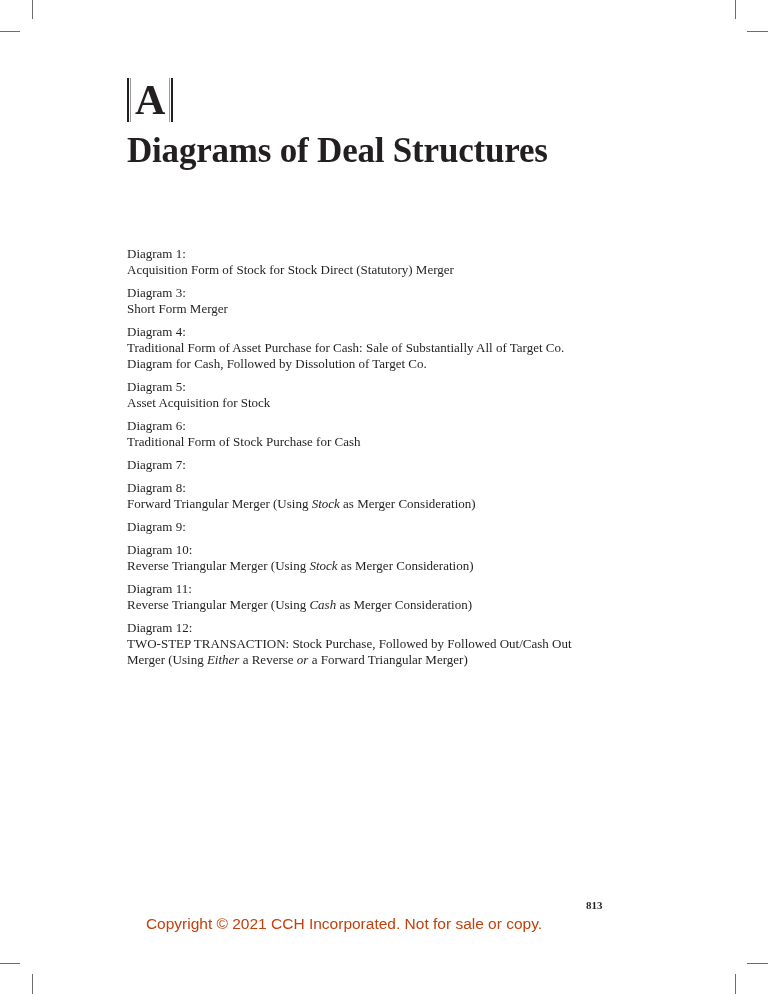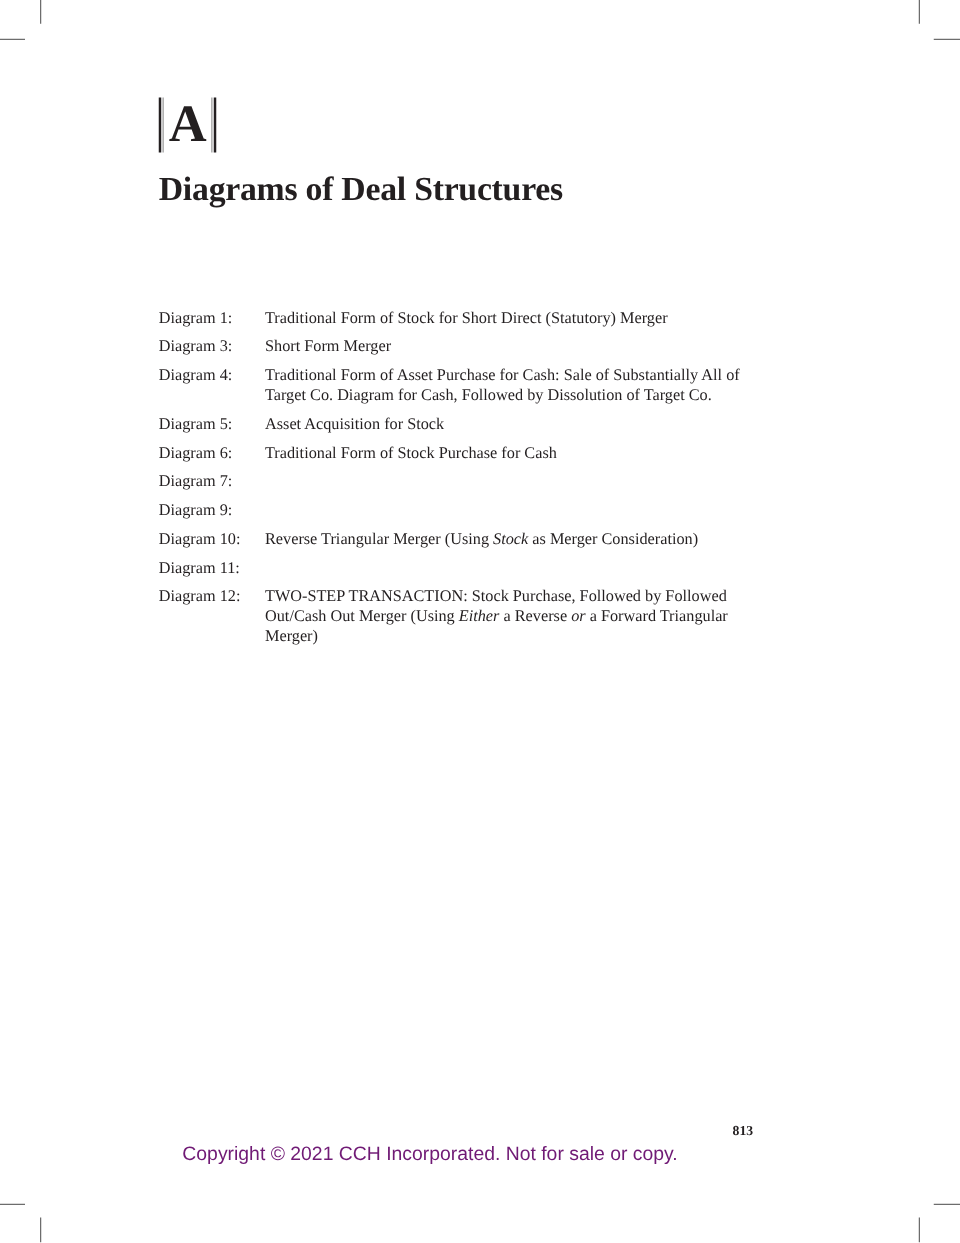--- a/index.html
+++ b/index.html
@@ -4,29 +4,29 @@
 <style>
   html, body { margin:0; padding:0; }
   body { width:768px; height:994px; background:#ffffff; position:relative; overflow:hidden;
          font-family:"Liberation Serif", "DejaVu Serif", serif; color:#231f20; }
   .crop { position:absolute; background:#6d6d6d; }
   .appendix-mark { position:absolute; left:127px; top:78px; height:44px; display:flex; align-items:center; }
   .bar-thick { width:2px; height:44px; background:#231f20; }
   .bar-thin { width:1px; height:44px; background:#9a9a9a; margin:0 1px; }
   .letter { font-weight:bold; font-size:42px; line-height:44px; padding:0 3px; }
   .title { position:absolute; left:127px; top:134px; width:520px; margin:0;
-           font-weight:bold; font-size:27px; line-height:34px; letter-spacing:-0.2px; }
+           font-weight:bold; font-size:35px; line-height:34px; letter-spacing:-0.2px; }
   .list { position:absolute; left:127px; top:246px; width:480px; font-size:13px; line-height:16px; }
-  .row { display:flex; margin-bottom:7px; }
+  .row { display:flex; margin-bottom:7px;flex-direction:column; }
   .lbl { width:85px; flex:none; }
   .txt { flex:1; }
   .txt i { font-style:italic; }
   .page-num { position:absolute; left:586px; top:899px; font-size:11px; font-weight:bold; }
   .copyright { position:absolute; left:0; width:688px; top:915px; text-align:center;
-               font-family:"Liberation Sans", sans-serif; font-size:15.5px; color:#701a75; }
+               font-family:"Liberation Sans", sans-serif; font-size:15.5px; color:#c2410c; }
 </style>
 </head>
 <body>
 
 <div class="crop" style="left:32px;top:0;width:1px;height:19px;"></div>
 <div class="crop" style="left:0;top:31px;width:20px;height:1px;"></div>
 <div class="crop" style="left:735px;top:0;width:1px;height:19px;"></div>
 <div class="crop" style="left:747px;top:31px;width:21px;height:1px;"></div>
 <div class="crop" style="left:0;top:963px;width:20px;height:1px;"></div>
 <div class="crop" style="left:32px;top:974px;width:1px;height:20px;"></div>
@@ -41,21 +41,21 @@
   <span class="bar-thick"></span>
 </div>
 
 <h1 class="title">
   <span>Diagrams of Deal Structures</span><br>
 </h1>
 
 <div class="list" id="diagram-list">
     <div class="row">
       <span class="lbl">Diagram 1:</span>
-      <span class="txt"><span>Traditional Form of Stock for Short Direct (Statutory) Merger</span></span>
+      <span class="txt"><span>Acquisition Form of Stock for Stock Direct (Statutory) Merger</span></span>
     </div>
     <div class="row">
       <span class="lbl">Diagram 3:</span>
       <span class="txt"><span>Short Form Merger</span></span>
     </div>
     <div class="row">
       <span class="lbl">Diagram 4:</span>
       <span class="txt"><span>Traditional Form of Asset Purchase for Cash: Sale of Substantially All of Target Co. Diagram for Cash, Followed by Dissolution of Target Co.</span></span>
     </div>
     <div class="row">
@@ -63,28 +63,33 @@
       <span class="txt"><span>Asset Acquisition for Stock</span></span>
     </div>
     <div class="row">
       <span class="lbl">Diagram 6:</span>
       <span class="txt"><span>Traditional Form of Stock Purchase for Cash</span></span>
     </div>
     <div class="row">
       <span class="lbl">Diagram 7:</span>
     </div>
     <div class="row">
+      <span class="lbl">Diagram 8:</span>
+      <span class="txt"><span>Forward Triangular Merger (Using </span><i>Stock</i><span> as Merger Consideration)</span></span>
+    </div>
+    <div class="row">
       <span class="lbl">Diagram 9:</span>
     </div>
     <div class="row">
       <span class="lbl">Diagram 10:</span>
       <span class="txt"><span>Reverse Triangular Merger (Using </span><i>Stock</i><span> as Merger Consideration)</span></span>
     </div>
     <div class="row">
       <span class="lbl">Diagram 11:</span>
+      <span class="txt"><span>Reverse Triangular Merger (Using </span><i>Cash</i><span> as Merger Consideration)</span></span>
     </div>
     <div class="row">
       <span class="lbl">Diagram 12:</span>
       <span class="txt"><span>TWO-STEP TRANSACTION: Stock Purchase, Followed by Followed Out/Cash Out Merger (Using </span><i>Either</i><span> a Reverse </span><i>or</i><span> a Forward Triangular Merger)</span></span>
     </div>
   </div>
 
 <div class="page-num">813</div>
 <div class="copyright">Copyright © 2021 CCH Incorporated. Not for sale or copy.</div>
 

